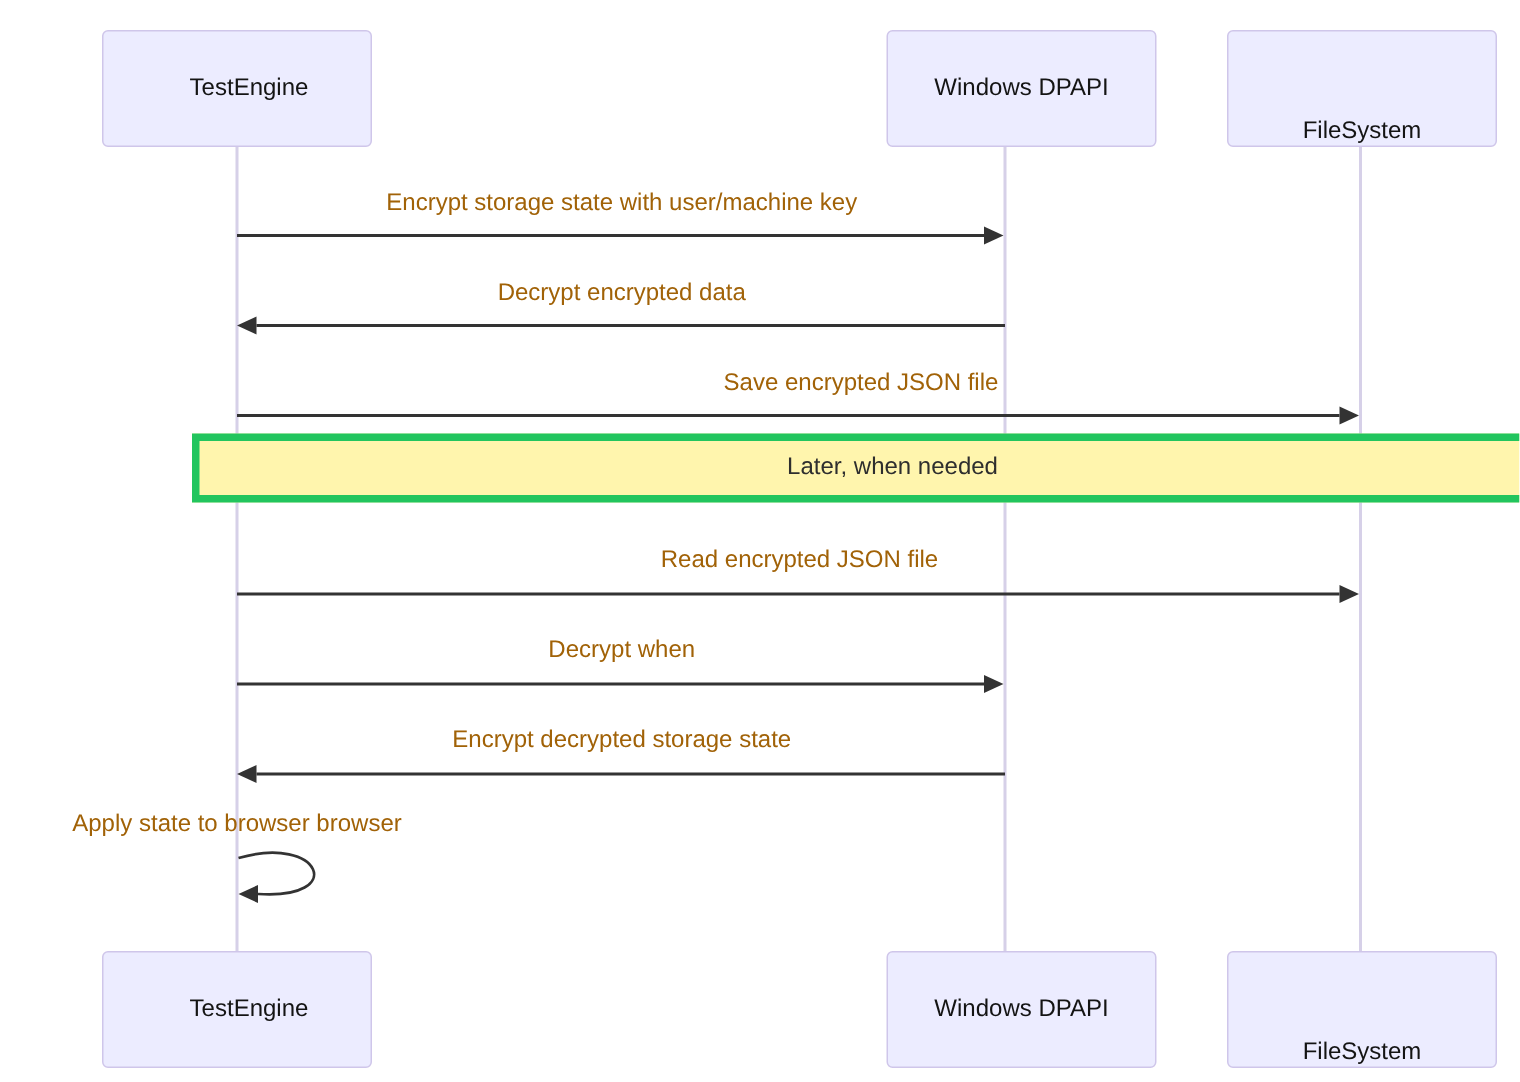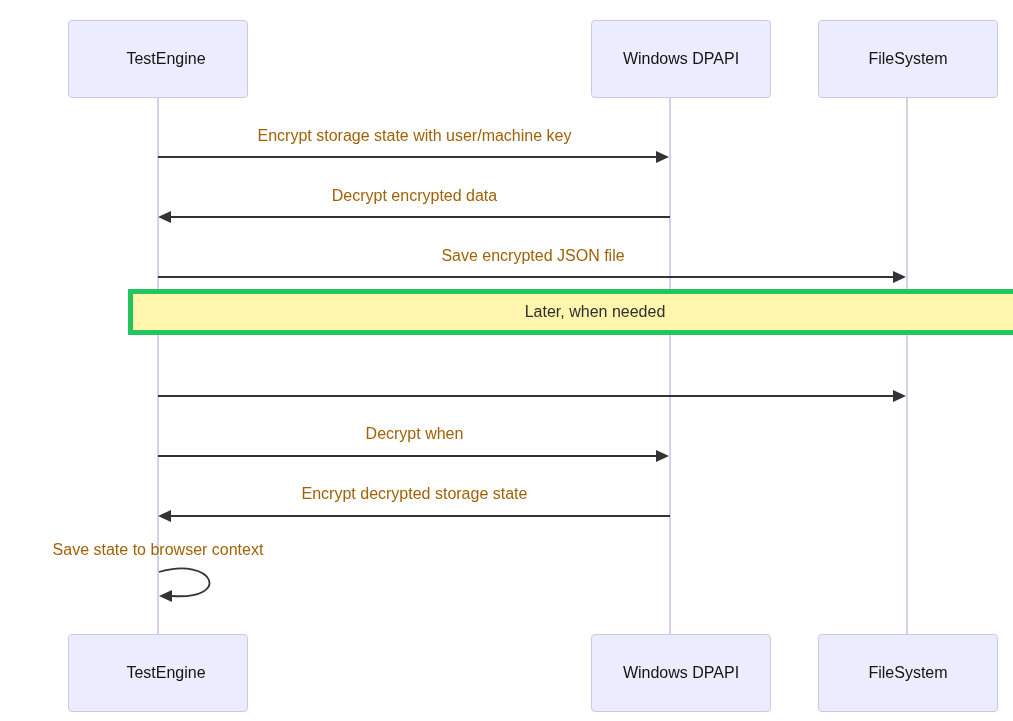--- a/index.html
+++ b/index.html
@@ -9,36 +9,36 @@
   .lifeline{position:absolute;top:98px;height:536px;width:2px;background:#d6d0e8;}
   .lifeline.l0{left:157px;}
   .lifeline.l1{left:669px;}
   .lifeline.l2{left:906px;}
 
   .actor{position:absolute;width:180px;height:78px;background:#ECECFF;border:1px solid #cfc6ea;
          border-radius:4px;display:flex;align-items:center;justify-content:center;
          font-size:16px;color:#141414;box-sizing:border-box;}
   .actor.a0{left:68px;padding-left:16px;}
   .actor.a1{left:591px;}
-  .actor.a2{left:818px;}
+  .actor.a2{left:818px;align-items:flex-end;}
   .actor.top{top:20px;}
   .actor.bottom{top:634px;}
 
   .msg-label{position:absolute;font-size:16px;color:#a16207;text-align:center;height:20px;line-height:20px;}
   .span-td{left:158px;width:513px;}   
   .span-tf{left:158px;width:750px;}   
 
   .arrow-line{position:absolute;height:2px;background:#333333;}
   .head{position:absolute;width:0;height:0;border-top:6px solid transparent;border-bottom:6px solid transparent;}
   .head.right{border-left:13px solid #333333;}
   .head.left{border-right:13px solid #333333;}
 
   .y1l{top:126px;} .y1a{top:156px;}
   .y2l{top:186px;} .y2a{top:216px;}
-  .y3l{top:246px;} .y3a{top:276px;}
+  .y3l{top:246px;padding-left:41px;} .y3a{top:276px;}
   .y5l{top:364px;} .y5a{top:395px;}
   .y6l{top:424px;} .y6a{top:455px;}
   .y7l{top:484px;} .y7a{top:515px;}
 
   .note{position:absolute;left:128px;top:289px;width:934px;height:46px;background:#FFF5AD;
         border:5px solid #22c55e;box-sizing:border-box;display:flex;align-items:center;
         justify-content:center;font-size:16px;color:#2e2e2e;}
 
   .self-label{position:absolute;left:23px;top:540px;width:270px;text-align:center;}
   .self-loop{position:absolute;left:156px;top:566px;}
@@ -71,32 +71,33 @@
   <div class="head left" style="left:158px;top:211px;"></div>
 
   <div class="msg-label span-tf y3l">Save encrypted JSON file</div>
   <div class="arrow-line y3a" style="left:158px;width:735px;"></div>
   <div class="head right" style="left:893px;top:271px;"></div>
 
   <div class="note">
     <span>Later, when needed</span>
   </div>
 
+  <div class="msg-label span-tf y5l">Read encrypted JSON file</div>
   <div class="arrow-line y5a" style="left:158px;width:735px;"></div>
   <div class="head right" style="left:893px;top:390px;"></div>
 
   <div class="msg-label span-td y6l">Decrypt when</div>
   <div class="arrow-line y6a" style="left:158px;width:498px;"></div>
   <div class="head right" style="left:656px;top:450px;"></div>
 
   <div class="msg-label span-td y7l">Encrypt decrypted storage state</div>
   <div class="arrow-line y7a" style="left:171px;width:499px;"></div>
   <div class="head left" style="left:158px;top:510px;"></div>
 
-  <div class="msg-label self-label">Save state to browser context</div>
+  <div class="msg-label self-label">Apply state to browser browser</div>
   <svg class="self-loop" width="78" height="42" viewBox="0 0 78 42">
     <path d="M3,6 C58,-10 76,34 16,30" fill="none" stroke="#333333" stroke-width="1.8"></path>
     <polygon points="16,24 16,36 3,30" fill="#333333"></polygon>
   </svg>
 
   <div class="actor bottom a0">
     <span>TestEngine</span>
   </div>
   <div class="actor bottom a1">
     <span>Windows DPAPI</span>

